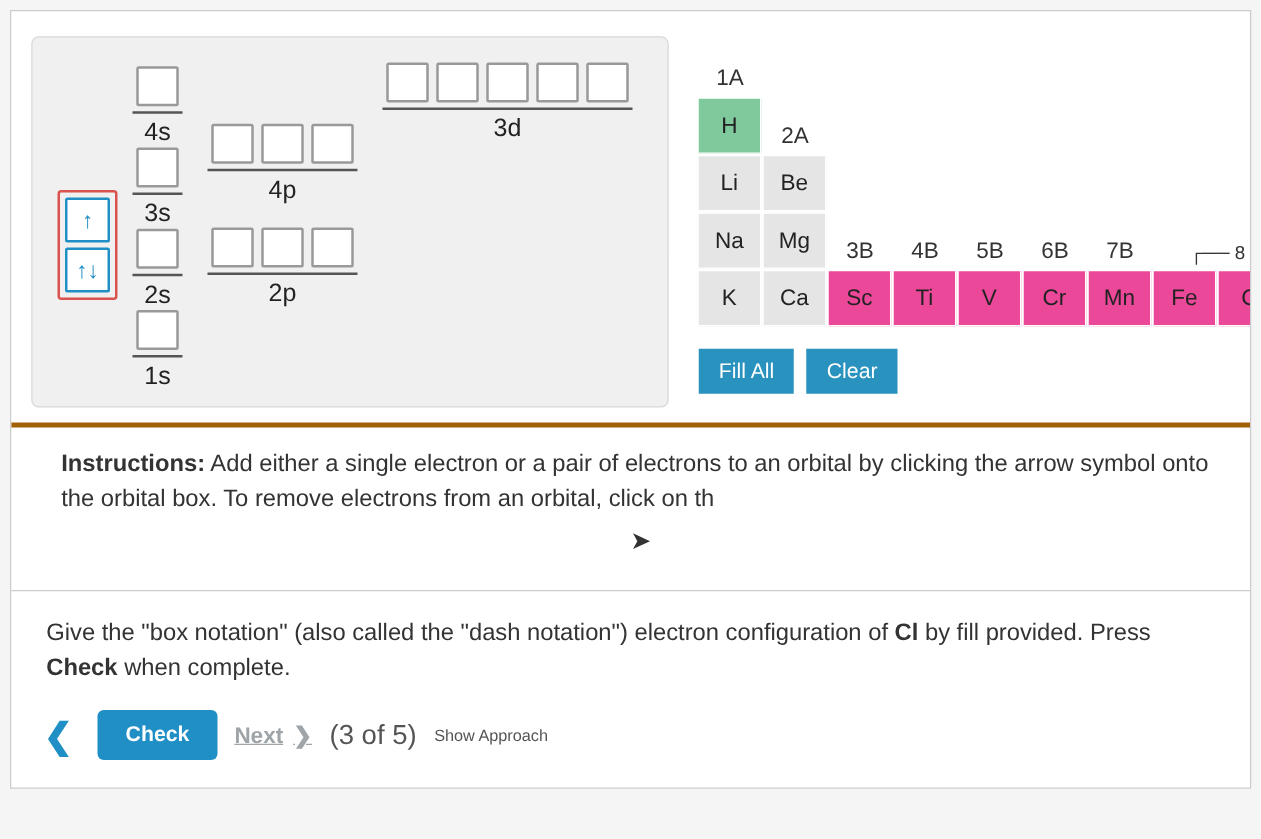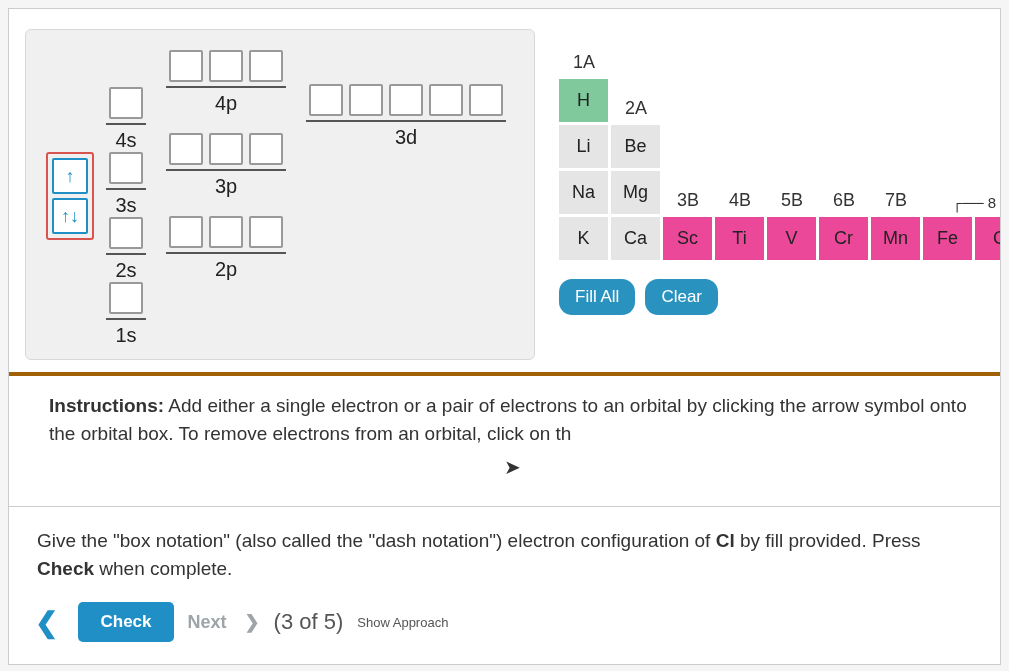--- a/index.html
+++ b/index.html
@@ -83,21 +83,21 @@
     border-right:1px solid #fff; border-bottom:1px solid #fff;
     cursor:pointer;
   }
   .pt-s { background:#e5e5e5; }
   .pt-d { background:#ec4899; }
   .pt-h { background:#7fc99d; }
   .pt-empty { background:transparent; cursor:default; }
 
   .pt-buttons { margin-top: 18px; display:flex; gap:10px; }
   .btn-teal {
-    background:#2a92be; color:#fff; border:none; border-radius:13px;
+    background:#2a92be; color:#fff; border:none; border-radius:0;
     padding:8px 16px; font-size:17px; cursor:pointer;
   }
 
   
   .instructions {
     border-top: 4px solid #a16207;
     padding: 16px 24px 24px 40px;
     font-size: 19px; line-height: 1.45; color:#333;
   }
   .instructions b { font-weight:bold; }
@@ -116,21 +116,21 @@
     padding: 10px 20px 22px 20px;
   }
   .chevron {
     color:#1f8fc6; font-size:28px; font-weight:bold; cursor:pointer;
     padding:0 6px;
   }
   .btn-check {
     background:#1f8fc6; color:#fff; font-weight:bold; border:none;
     border-radius:5px; padding:10px 22px; font-size:17px; cursor:pointer;
   }
-  .next-link { color:#9ea4a8; font-weight:bold; font-size:18px; display:flex; align-items:flex-end; gap:18px; cursor:pointer;}
+  .next-link { color:#9ea4a8; font-weight:bold; font-size:18px; display:flex; align-items:flex-end; gap:8px; cursor:pointer;text-decoration:underline;}
   .counter { color:#555; font-size:22px; }
   .approach { color:#555; font-size:13px; cursor:pointer; }
 </style>
 </head>
 <body>
 
 <div class="main-container">
 
   <div class="top-panel">
 
@@ -173,28 +173,20 @@
         </div>
 
         <div class="orbital-col" style="padding-bottom:66px;">
           <div class="orbital-group">
             <div class="orbital-boxes">
               <div class="orbital-box"></div>
               <div class="orbital-box"></div>
               <div class="orbital-box"></div>
             </div>
             <div class="orbital-label">4p</div>
-          </div>
-          <div class="orbital-group">
-            <div class="orbital-boxes">
-              <div class="orbital-box"></div>
-              <div class="orbital-box"></div>
-              <div class="orbital-box"></div>
-            </div>
-            <div class="orbital-label">3p</div>
           </div>
           <div class="orbital-group">
             <div class="orbital-boxes">
               <div class="orbital-box"></div>
               <div class="orbital-box"></div>
               <div class="orbital-box"></div>
             </div>
             <div class="orbital-label">2p</div>
           </div>
         </div>

